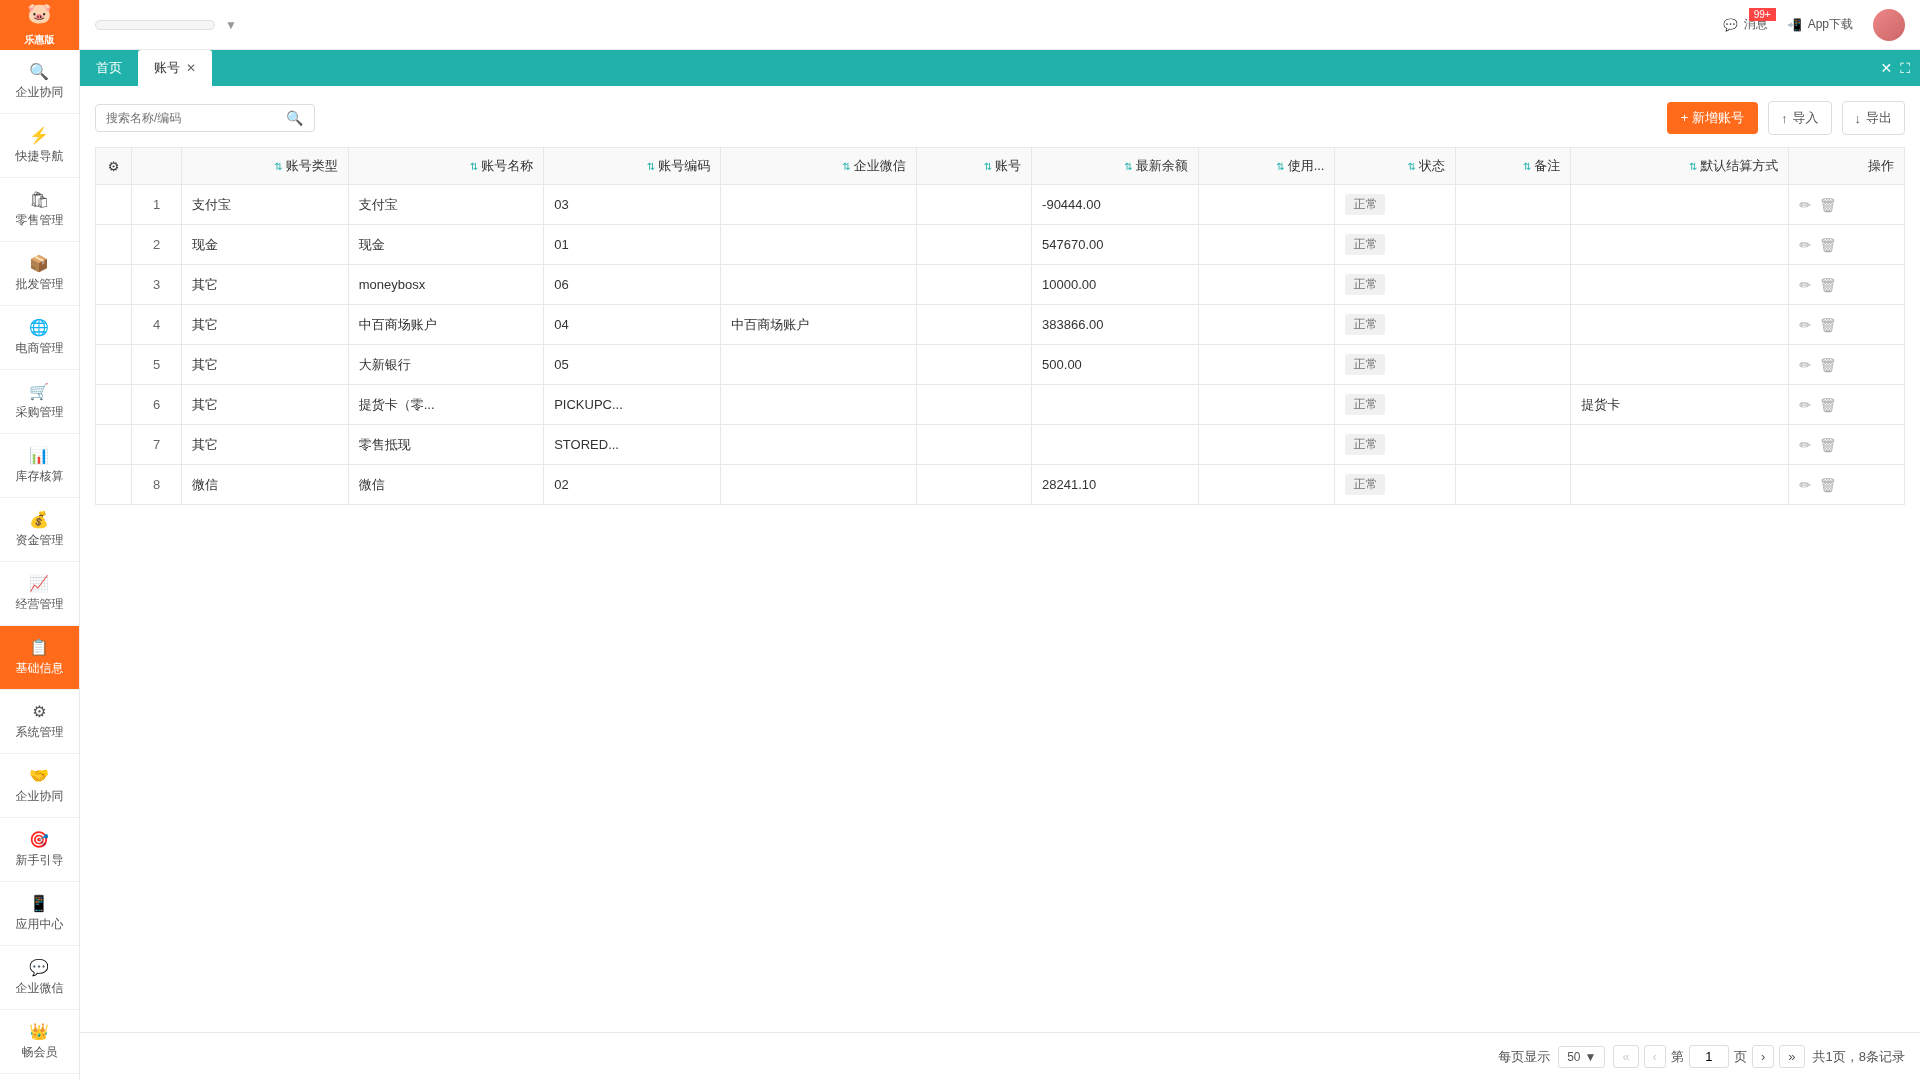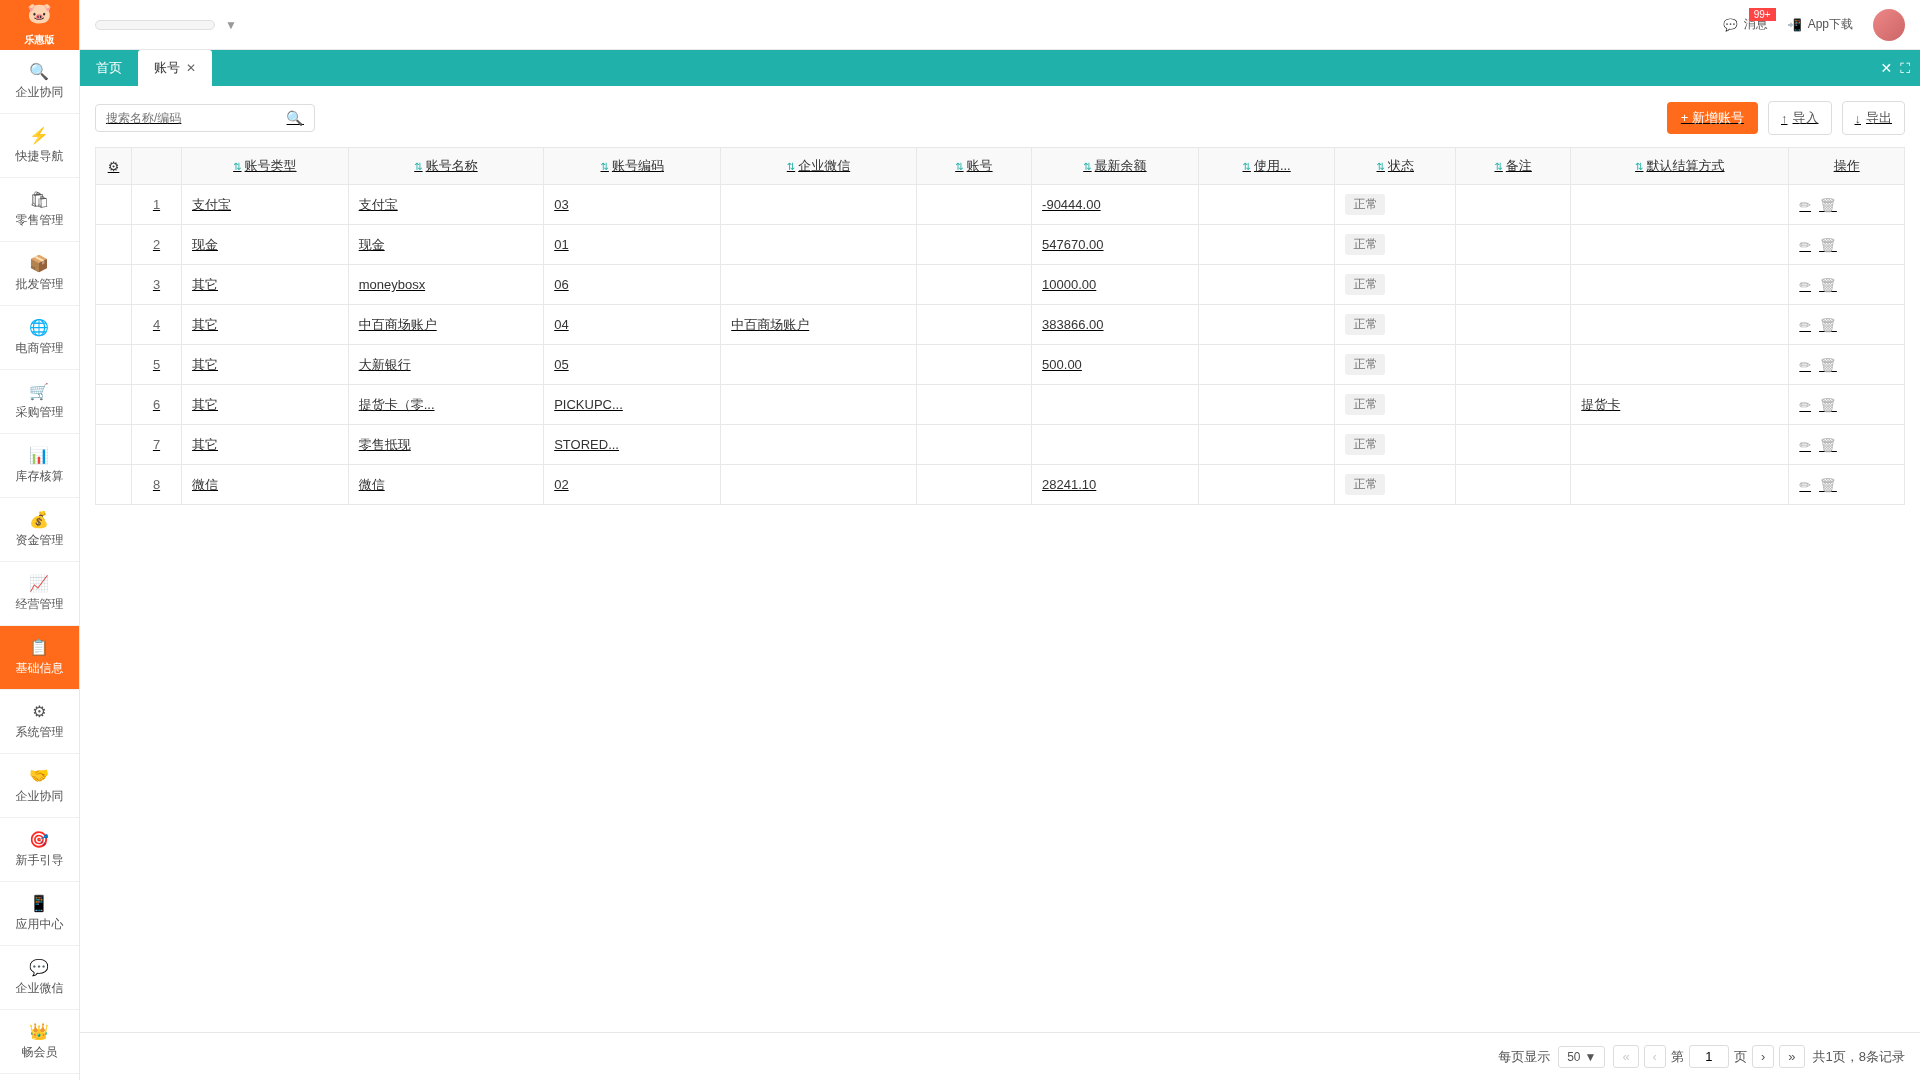--- a/index.html
+++ b/index.html
@@ -158,21 +158,20 @@
       align-items: center;
       gap: 8px;
     }
 
     
     .content {
       flex: 1;
       background: white;
       padding: 15px;
       overflow: auto;
-      text-decoration: underline;
     }
 
     
     .toolbar {
       display: flex;
       align-items: center;
       justify-content: space-between;
       margin-bottom: 12px;
     }
     .search-box {
@@ -226,21 +225,21 @@
     
     .data-table {
       width: 100%;
       border-collapse: collapse;
       font-size: 13px;
     }
     .data-table thead th {
       background: #f9f9f9;
       border: 1px solid #e8e8e8;
       padding: 9px 10px;
-      text-align: center;
+      text-align: right;
       color: #333;
       font-weight: normal;
       white-space: nowrap;
     }
     .data-table thead th.col-index {
       width: 50px;
       text-align: center;
     }
     .data-table thead th.col-settings {
       width: 36px;

